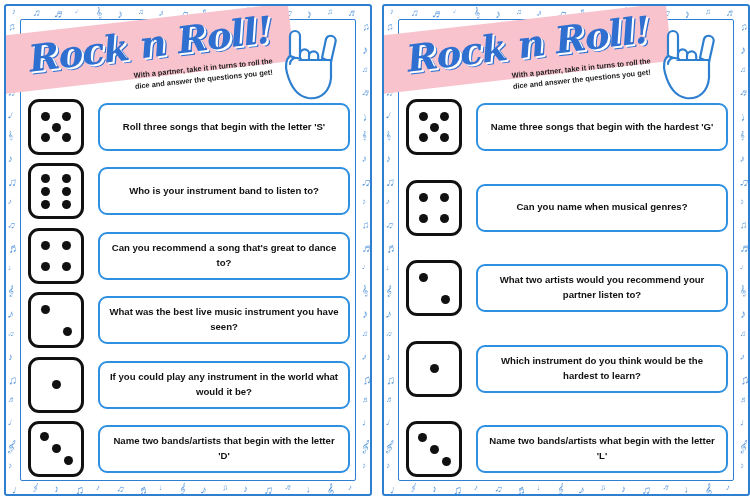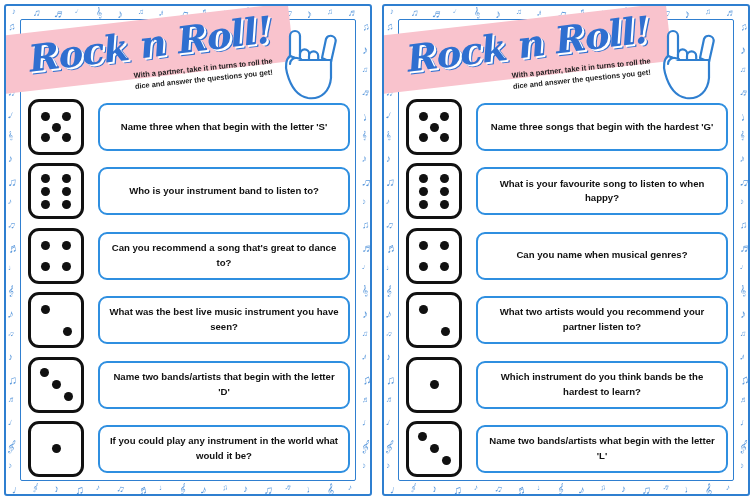--- a/index.html
+++ b/index.html
@@ -254,21 +254,21 @@
     <div class="rows">
         <div class="row">
           <div class="die">
             <span class="pip" style="left: calc(29% - 4.5px); top: calc(29% - 4.5px);"></span>
             <span class="pip" style="left: calc(71% - 4.5px); top: calc(29% - 4.5px);"></span>
             <span class="pip" style="left: calc(50% - 4.5px); top: calc(50% - 4.5px);"></span>
             <span class="pip" style="left: calc(29% - 4.5px); top: calc(71% - 4.5px);"></span>
             <span class="pip" style="left: calc(71% - 4.5px); top: calc(71% - 4.5px);"></span>
           </div>
           <div class="q-box">
-            <span class="q-text">Name three when that begin with the letter 'S'</span>
+            <span class="q-text">Roll three songs that begin with the letter 'S'</span>
           </div>
         </div>
         <div class="row">
           <div class="die">
             <span class="pip" style="left: calc(29% - 4.5px); top: calc(24% - 4.5px);"></span>
             <span class="pip" style="left: calc(71% - 4.5px); top: calc(24% - 4.5px);"></span>
             <span class="pip" style="left: calc(29% - 4.5px); top: calc(50% - 4.5px);"></span>
             <span class="pip" style="left: calc(71% - 4.5px); top: calc(50% - 4.5px);"></span>
             <span class="pip" style="left: calc(29% - 4.5px); top: calc(76% - 4.5px);"></span>
             <span class="pip" style="left: calc(71% - 4.5px); top: calc(76% - 4.5px);"></span>
@@ -292,34 +292,34 @@
           <div class="die">
             <span class="pip" style="left: calc(28% - 4.5px); top: calc(28% - 4.5px);"></span>
             <span class="pip" style="left: calc(72% - 4.5px); top: calc(72% - 4.5px);"></span>
           </div>
           <div class="q-box">
             <span class="q-text">What was the best live music instrument you have seen?</span>
           </div>
         </div>
         <div class="row">
           <div class="die">
+            <span class="pip" style="left: calc(50% - 4.5px); top: calc(50% - 4.5px);"></span>
+          </div>
+          <div class="q-box">
+            <span class="q-text">If you could play any instrument in the world what would it be?</span>
+          </div>
+        </div>
+        <div class="row">
+          <div class="die">
             <span class="pip" style="left: calc(26% - 4.5px); top: calc(26% - 4.5px);"></span>
             <span class="pip" style="left: calc(50% - 4.5px); top: calc(50% - 4.5px);"></span>
             <span class="pip" style="left: calc(74% - 4.5px); top: calc(74% - 4.5px);"></span>
           </div>
           <div class="q-box">
             <span class="q-text">Name two bands/artists that begin with the letter 'D'</span>
-          </div>
-        </div>
-        <div class="row">
-          <div class="die">
-            <span class="pip" style="left: calc(50% - 4.5px); top: calc(50% - 4.5px);"></span>
-          </div>
-          <div class="q-box">
-            <span class="q-text">If you could play any instrument in the world what would it be?</span>
           </div>
         </div>
       </div>
   </div>
 
   <div class="card">
     <div class="border-notes">
         <span class="note" style="left: 6px; top: 2px; transform: rotate(-3deg); font-size: 8px;">♪</span>
         <span class="note" style="left: 27px; top: 2px; transform: rotate(6deg); font-size: 10px;">♫</span>
         <span class="note" style="left: 48px; top: 2px; transform: rotate(15deg); font-size: 12px;">♬</span>
@@ -422,33 +422,20 @@
             <span class="pip" style="left: calc(50% - 4.5px); top: calc(50% - 4.5px);"></span>
             <span class="pip" style="left: calc(29% - 4.5px); top: calc(71% - 4.5px);"></span>
             <span class="pip" style="left: calc(71% - 4.5px); top: calc(71% - 4.5px);"></span>
           </div>
           <div class="q-box">
             <span class="q-text">Name three songs that begin with the hardest 'G'</span>
           </div>
         </div>
         <div class="row">
           <div class="die">
-            <span class="pip" style="left: calc(29% - 4.5px); top: calc(24% - 4.5px);"></span>
-            <span class="pip" style="left: calc(71% - 4.5px); top: calc(24% - 4.5px);"></span>
-            <span class="pip" style="left: calc(29% - 4.5px); top: calc(50% - 4.5px);"></span>
-            <span class="pip" style="left: calc(71% - 4.5px); top: calc(50% - 4.5px);"></span>
-            <span class="pip" style="left: calc(29% - 4.5px); top: calc(76% - 4.5px);"></span>
-            <span class="pip" style="left: calc(71% - 4.5px); top: calc(76% - 4.5px);"></span>
-          </div>
-          <div class="q-box">
-            <span class="q-text">What is your favourite song to listen to when happy?</span>
-          </div>
-        </div>
-        <div class="row">
-          <div class="die">
             <span class="pip" style="left: calc(29% - 4.5px); top: calc(29% - 4.5px);"></span>
             <span class="pip" style="left: calc(71% - 4.5px); top: calc(29% - 4.5px);"></span>
             <span class="pip" style="left: calc(29% - 4.5px); top: calc(71% - 4.5px);"></span>
             <span class="pip" style="left: calc(71% - 4.5px); top: calc(71% - 4.5px);"></span>
           </div>
           <div class="q-box">
             <span class="q-text">Can you name when musical genres?</span>
           </div>
         </div>
         <div class="row">
@@ -458,21 +445,21 @@
           </div>
           <div class="q-box">
             <span class="q-text">What two artists would you recommend your partner listen to?</span>
           </div>
         </div>
         <div class="row">
           <div class="die">
             <span class="pip" style="left: calc(50% - 4.5px); top: calc(50% - 4.5px);"></span>
           </div>
           <div class="q-box">
-            <span class="q-text">Which instrument do you think bands be the hardest to learn?</span>
+            <span class="q-text">Which instrument do you think would be the hardest to learn?</span>
           </div>
         </div>
         <div class="row">
           <div class="die">
             <span class="pip" style="left: calc(26% - 4.5px); top: calc(26% - 4.5px);"></span>
             <span class="pip" style="left: calc(50% - 4.5px); top: calc(50% - 4.5px);"></span>
             <span class="pip" style="left: calc(74% - 4.5px); top: calc(74% - 4.5px);"></span>
           </div>
           <div class="q-box">
             <span class="q-text">Name two bands/artists what begin with the letter 'L'</span>

